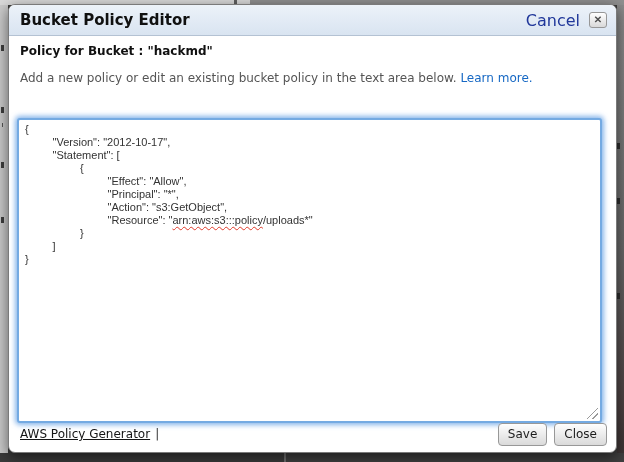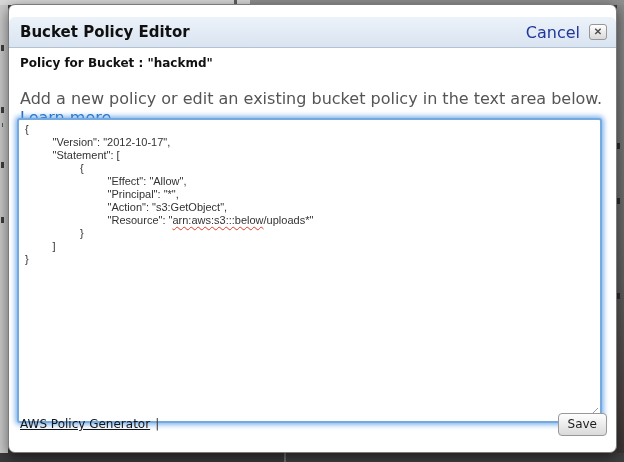--- a/index.html
+++ b/index.html
@@ -41,36 +41,36 @@
   
   .dialog {
     position:absolute; left:8px; top:4px; width:609px; height:449px;
     background:#fff; border:1px solid #7a7a7a; border-radius:7px;
     box-shadow:0 4px 14px rgba(0,0,0,.55);
   }
   .titlebar {
     height:31px; border-radius:6px 6px 0 0;
     background:linear-gradient(#ecf2f9, #d9e4f1);
     border-bottom:1px solid #b4c2d3;
-    display:flex; align-items:center; padding:0 9px 0 11px;margin-top:12px;
+    display:flex; align-items:center; padding:0 9px 0 11px;
   }
   .title { font-size:15px; font-weight:bold; color:#101010; letter-spacing:0; }
   .titlebar .spacer { flex:1; }
   .cancel-link { font-size:16px; color:#20379a; margin-right:9px; cursor:pointer; }
   .x-btn {
     width:18px; height:16px; border:1px solid #979797; border-radius:3px;
     background:linear-gradient(#ffffff, #d9d9d9);
     display:flex; align-items:center; justify-content:center;
     font-size:10px; font-weight:bold; color:#4d4d4d; cursor:pointer;
     font-family:"Liberation Sans", sans-serif; line-height:1;
   }
 
   .dlg-body { padding:7px 11px 0 11px; }
   .bucket-line { font-size:12px; font-weight:bold; color:#111; margin-top:1px; }
-  .desc { font-size:16px; color:#555; margin-top:19px; }
+  .desc { font-size:12px; color:#555; margin-top:13px; }
   .learn-more { color:#1668c4; cursor:pointer; }
 
   
   .editor {
     position:absolute; left:8px; top:113px; width:585px; height:305px;
     background:#fff; border:2px solid #74aae2; border-radius:3px;
     box-shadow:0 0 5px 2px rgba(96,158,228,.75);
     padding:3px 6px; cursor:text; overflow:hidden;
   }
   .policy-line {
@@ -85,21 +85,21 @@
   }
   .resize-grip {
     position:absolute; right:2px; bottom:2px; width:11px; height:11px;
     background:
       linear-gradient(135deg, transparent 0 46%, #9a9a9a 46% 54%, transparent 54% 71%, #9a9a9a 71% 79%, transparent 79%);
     cursor:nwse-resize;
   }
 
   
   .footer {
-    position:absolute; left:11px; right:9px; bottom:16px; height:24px;
+    position:absolute; left:11px; right:9px; bottom:6px; height:24px;
     display:flex; align-items:center;
   }
   .footer-link {
     font-size:12px; color:#151515; text-decoration:underline; cursor:pointer;
   }
   .link-sep { font-size:12px; color:#333; margin:0 5px; }
   .footer .spacer { flex:1; }
   .btn {
     font-family:"DejaVu Sans", sans-serif;
     font-size:12px; color:#1c1c1c; margin-left:7px;
@@ -135,27 +135,28 @@
   </div>
 
   <div class="editor">
     <div class="policy-line">{</div>
     <div class="policy-line">	"Version": "2012-10-17",</div>
     <div class="policy-line">	"Statement": [</div>
     <div class="policy-line">		{</div>
     <div class="policy-line">			"Effect": "Allow",</div>
     <div class="policy-line">			"Principal": "*",</div>
     <div class="policy-line">			"Action": "s3:GetObject",</div>
-    <div class="policy-line"><span>			"Resource": "</span><span class="misspell">arn:aws:s3:::below</span><span>/uploads*"</span></div>
+    <div class="policy-line"><span>			"Resource": "</span><span class="misspell">arn:aws:s3:::policy</span><span>/uploads*"</span></div>
     <div class="policy-line">		}</div>
     <div class="policy-line">	]</div>
     <div class="policy-line">}</div>
     <div class="resize-grip"></div>
   </div>
 
   <div class="footer">
     <span class="footer-link">AWS Policy Generator</span>
     <span class="link-sep">|</span>
     <span class="spacer"></span>
     <button class="btn">Save</button>
+    <button class="btn">Close</button>
   </div>
 
 </div>
 
 </body></html>

